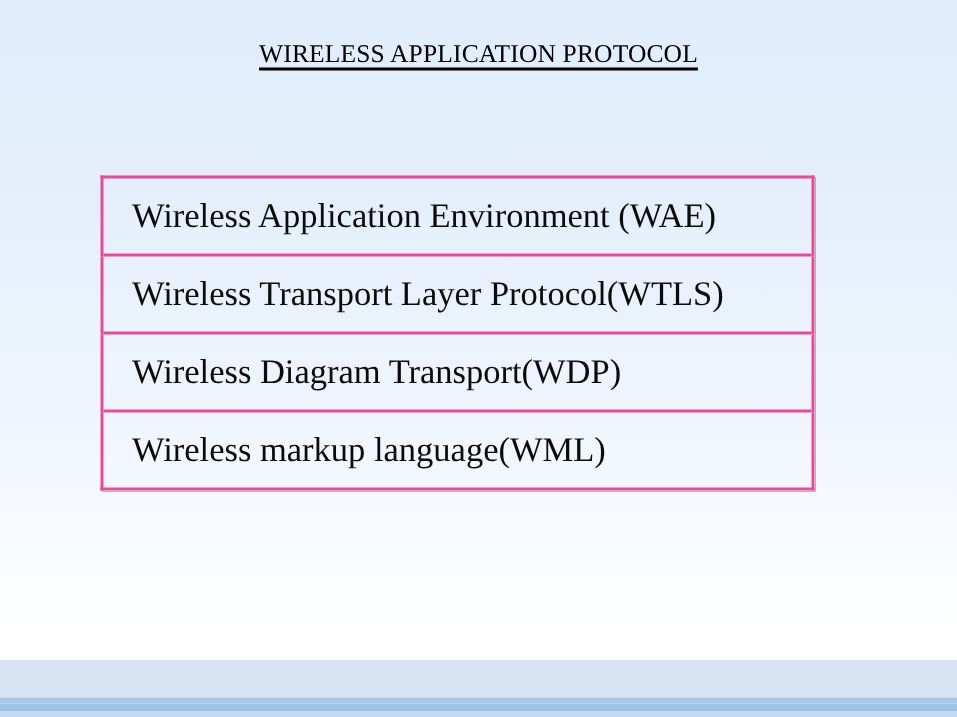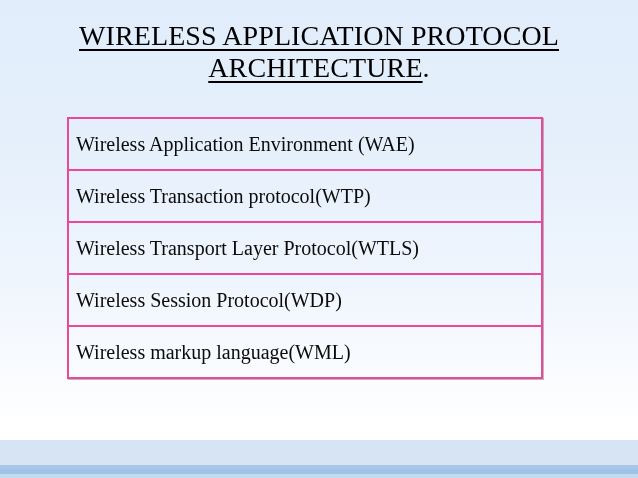--- a/index.html
+++ b/index.html
@@ -40,21 +40,21 @@
   }
 
   
   #title-block {
     position: absolute;
     left: 0;
     top: 20px;
     width: 638px;
     text-align: center;
     color: #000000;
-    font-size: 28px;
+    font-size: 17px;
     line-height: 32px;
     letter-spacing: 0.1px;
   }
   .title-line {
     display: block;
     white-space: nowrap;
   }
   .title-underlined {
     text-decoration: underline;
     text-decoration-thickness: 1.6px;
@@ -69,25 +69,25 @@
     position: absolute;
     left: 67px;
     top: 117px;
     width: 476px;
     border-collapse: collapse;
     table-layout: fixed;
     box-shadow: 1px 1px 0 rgba(60,60,60,0.35);
   }
   #layer-table td {
     height: 50px;
-    padding: 0 0 0 7px;
+    padding: 0 0 0 19px;
     border: 2px solid #ec4899;
     border-bottom-width: 1px;
     vertical-align: middle;
-    font-size: 20px;
+    font-size: 23px;
     line-height: 24px;
     color: #0b0b0b;
     white-space: nowrap;
     background: transparent;
   }
   #layer-table tr:first-child td { border-top-width: 2px; }
   #layer-table td { border-left-width: 2px; border-right-width: 2px; }
   #layer-table tr:last-child td { border-bottom-width: 2px; }
 
   
@@ -103,38 +103,32 @@
 </style>
 </head>
 <body>
 
 <div id="slide">
 
   <div id="canvas"></div>
 
   <div id="title-block">
     <span class="title-line title-underlined">WIRELESS APPLICATION PROTOCOL</span>
-    <span class="title-line">
-      <span class="title-underlined">ARCHITECTURE</span><span class="title-period">.</span>
-    </span>
   </div>
 
   <table id="layer-table">
     <tbody>
       <tr>
         <td>Wireless Application Environment (WAE)</td>
       </tr>
       <tr>
-        <td>Wireless Transaction protocol(WTP)</td>
-      </tr>
-      <tr>
         <td>Wireless Transport Layer Protocol(WTLS)</td>
       </tr>
       <tr>
-        <td>Wireless Session Protocol(WDP)</td>
+        <td>Wireless Diagram Transport(WDP)</td>
       </tr>
       <tr>
         <td>Wireless markup language(WML)</td>
       </tr>
     </tbody>
   </table>
 
   <div class="band" id="band-pale"></div>
   <div class="band" id="band-mid"></div>
   <div class="band" id="band-accent"></div>

